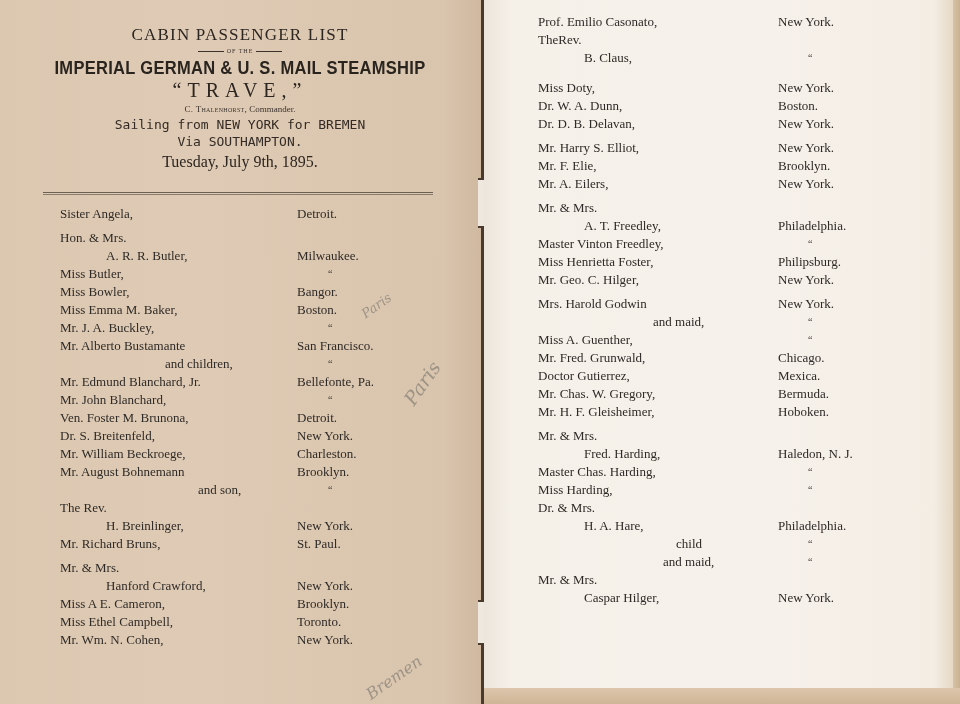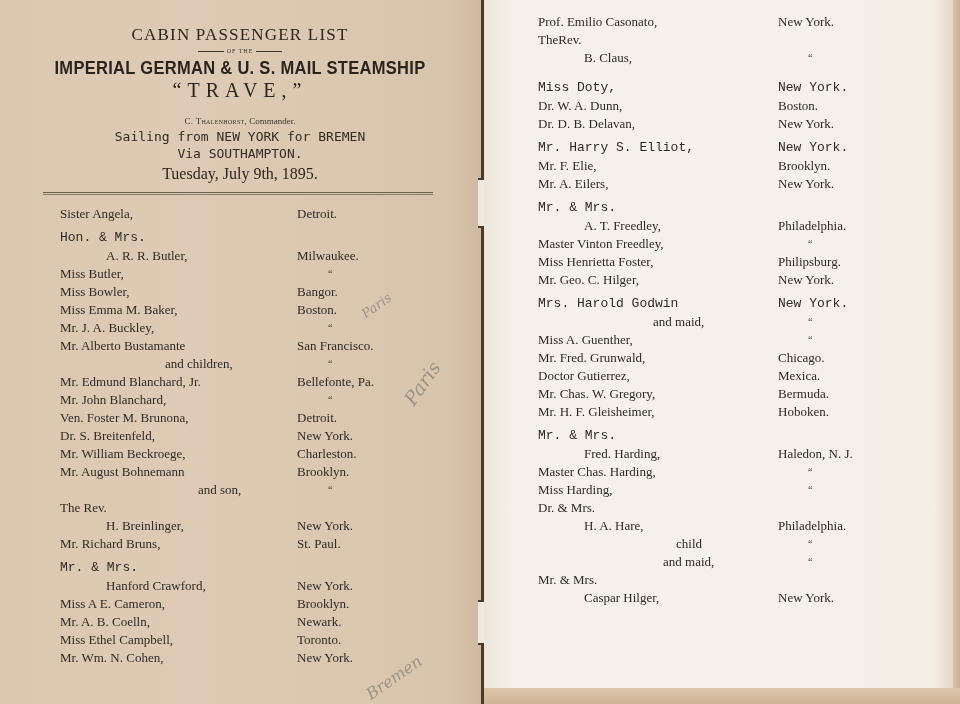--- a/index.html
+++ b/index.html
@@ -33,32 +33,32 @@
     border-top: 2px solid #4a3a2e; border-bottom: 2px solid #4a3a2e;
   }
 
   
   .header { position: absolute; left: 40px; top: 24px; width: 400px; text-align: center; }
   .h-title { font-size: 17px; letter-spacing: 1.2px; font-weight: normal; color: #2c2520; line-height: 22px; }
   .h-of { font-size: 6px; letter-spacing: 1px; line-height: 10px; color: #3a322b; display: flex; align-items: center; justify-content: center; gap: 3px; }
   .h-of .rule { display: inline-block; width: 26px; border-top: 1px solid #3a322b; }
   .h-company { font-family: "Liberation Sans", "DejaVu Sans", sans-serif; font-weight: bold; font-size: 16.5px; letter-spacing: 0.3px; color: #2a241f; line-height: 22px; transform: scaleY(1.1); }
   .h-ship { font-size: 20px; letter-spacing: 6px; line-height: 24px; color: #2c2520; }
-  .h-commander { font-size: 9px; line-height: 14px; color: #3a322b; margin-top: 12px; }
+  .h-commander { font-size: 9px; line-height: 14px; color: #3a322b; }
   .h-commander .sc { font-variant: small-caps; letter-spacing: 0.3px; }
   .h-sailing { font-family: "DejaVu Sans Mono", "Liberation Mono", monospace; font-size: 13px; line-height: 17px; color: #332b25; }
   .h-date { font-size: 16px; line-height: 22px; color: #2c2520; margin-top: 1px; }
   .h-rule { position: absolute; left: 43px; top: 192px; width: 390px; height: 3px; border-top: 1px solid #6d5f52; border-bottom: 1px solid #8a7b6d; }
 
   
   .list { position: absolute; font-size: 13px; color: #2e2a26; }
   .list-left { left: 60px; top: 205px; width: 400px; }
   .list-right { left: 538px; top: 13px; width: 400px; }
   .row { position: relative; height: 18px; line-height: 18px; white-space: nowrap; }
-  .row.gap { margin-top: 6px; font-family: Liberation Mono, monospace; }
+  .row.gap { margin-top: 6px; }
   .row .name { position: absolute; left: 0; }
   .row .name.ind1 { left: 46px; }
   .row .name.ind-sub { left: 105px; }
   .row .name.ind-sub2 { left: 138px; }
   .row .name.ind-sub3 { left: 115px; }
   .row .name.ind-sub4 { left: 125px; }
   .row .place { position: absolute; left: 237px; }
   .row .place.ditto { left: 268px; font-size: 10px; }
   .list-right .row .place { left: 240px; }
   .list-right .row .place.ditto { left: 270px; }
@@ -183,24 +183,20 @@
       </div>
       <div class="row">
         <span class="name ind1">Hanford Crawford,</span>
         <span class="place">New York.</span>
       </div>
       <div class="row">
         <span class="name">Miss A E. Cameron,</span>
         <span class="place">Brooklyn.</span>
       </div>
       <div class="row">
-        <span class="name">Mr. A. B. Coelln,</span>
-        <span class="place">Newark.</span>
-      </div>
-      <div class="row">
         <span class="name">Miss Ethel Campbell,</span>
         <span class="place">Toronto.</span>
       </div>
       <div class="row">
         <span class="name">Mr. Wm. N. Cohen,</span>
         <span class="place">New York.</span>
       </div>
     </div>
 
   <div class="list list-right" id="right-list">

